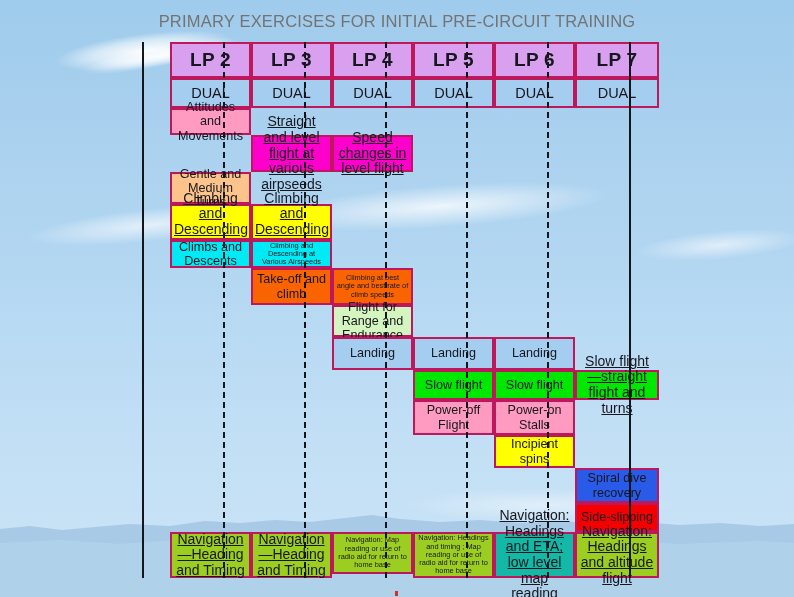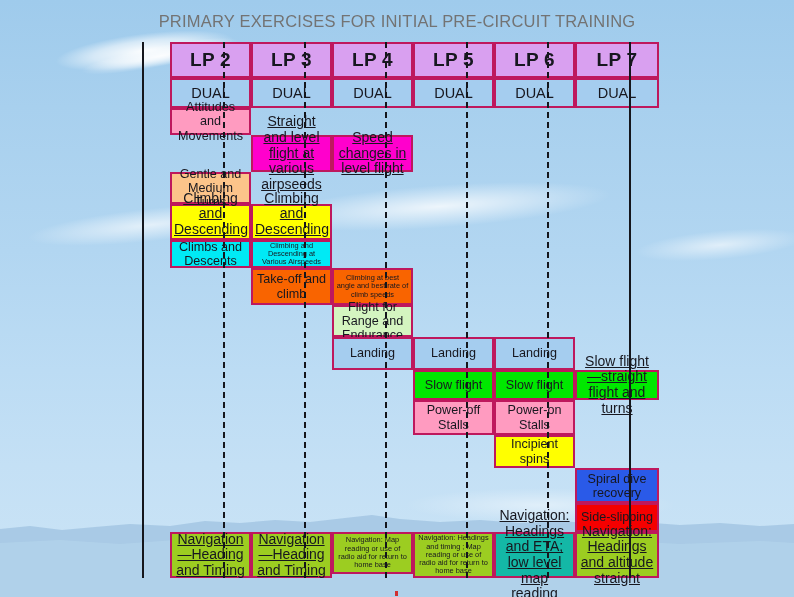--- a/index.html
+++ b/index.html
@@ -290,21 +290,21 @@
     <div class="cell dual" style="top:36px;height:30px;">
       <span class="txt">DUAL</span>
     </div>
     <div class="cell f-lg" style="top:295px;height:33px;background:#a5cdef;">
       <span class="txt">Landing</span>
     </div>
     <div class="cell f-lg" style="top:328px;height:30px;background:#00e800;">
       <span class="txt">Slow flight</span>
     </div>
     <div class="cell f-lg" style="top:358px;height:35px;background:#ff9bc0;">
-      <span class="txt">Power-off Stalls</span>
+      <span class="txt">Power-off Flight</span>
     </div>
     <div class="cell f-xs" style="top:490px;height:46px;background:#9ccd21;">
       <span class="txt">Navigation: Headings and timing ; Map reading or use of radio aid for return to home base</span>
     </div>
   </div>
 
   <div class="col c4">
     <div class="cell hdr" style="top:0px;height:36px;">
       <span class="txt">LP 6</span>
     </div>
@@ -331,28 +331,28 @@
   <div class="col c5">
     <div class="cell hdr" style="top:0px;height:36px;">
       <span class="txt">LP 7</span>
     </div>
     <div class="cell dual" style="top:36px;height:30px;">
       <span class="txt">DUAL</span>
     </div>
     <div class="cell f-sm" style="top:328px;height:30px;background:#00e800;">
       <span class="txt">Slow flight—straight flight and turns</span>
     </div>
-    <div class="cell f-lg" style="top:426px;height:35px;background:#2a5ae8;align-items:flex-end;">
+    <div class="cell f-lg" style="top:426px;height:35px;background:#2a5ae8;">
       <span class="txt">Spiral dive recovery</span>
     </div>
     <div class="cell f-lg" style="top:461px;height:29px;background:#f50000;">
       <span class="txt">Side-slipping</span>
     </div>
     <div class="cell f-md" style="top:490px;height:46px;background:#9ccd21;">
-      <span class="txt">Navigation: Headings and altitude straight</span>
+      <span class="txt">Navigation: Headings and altitude flight</span>
     </div>
   </div>
 
   <div class="vline solid" style="left:0px;"></div>
   <div class="vline" style="left:81px;"></div>
   <div class="vline" style="left:162px;"></div>
   <div class="vline" style="left:243px;"></div>
   <div class="vline" style="left:324px;"></div>
   <div class="vline" style="left:405px;"></div>
   <div class="vline solid" style="left:487px;"></div>

